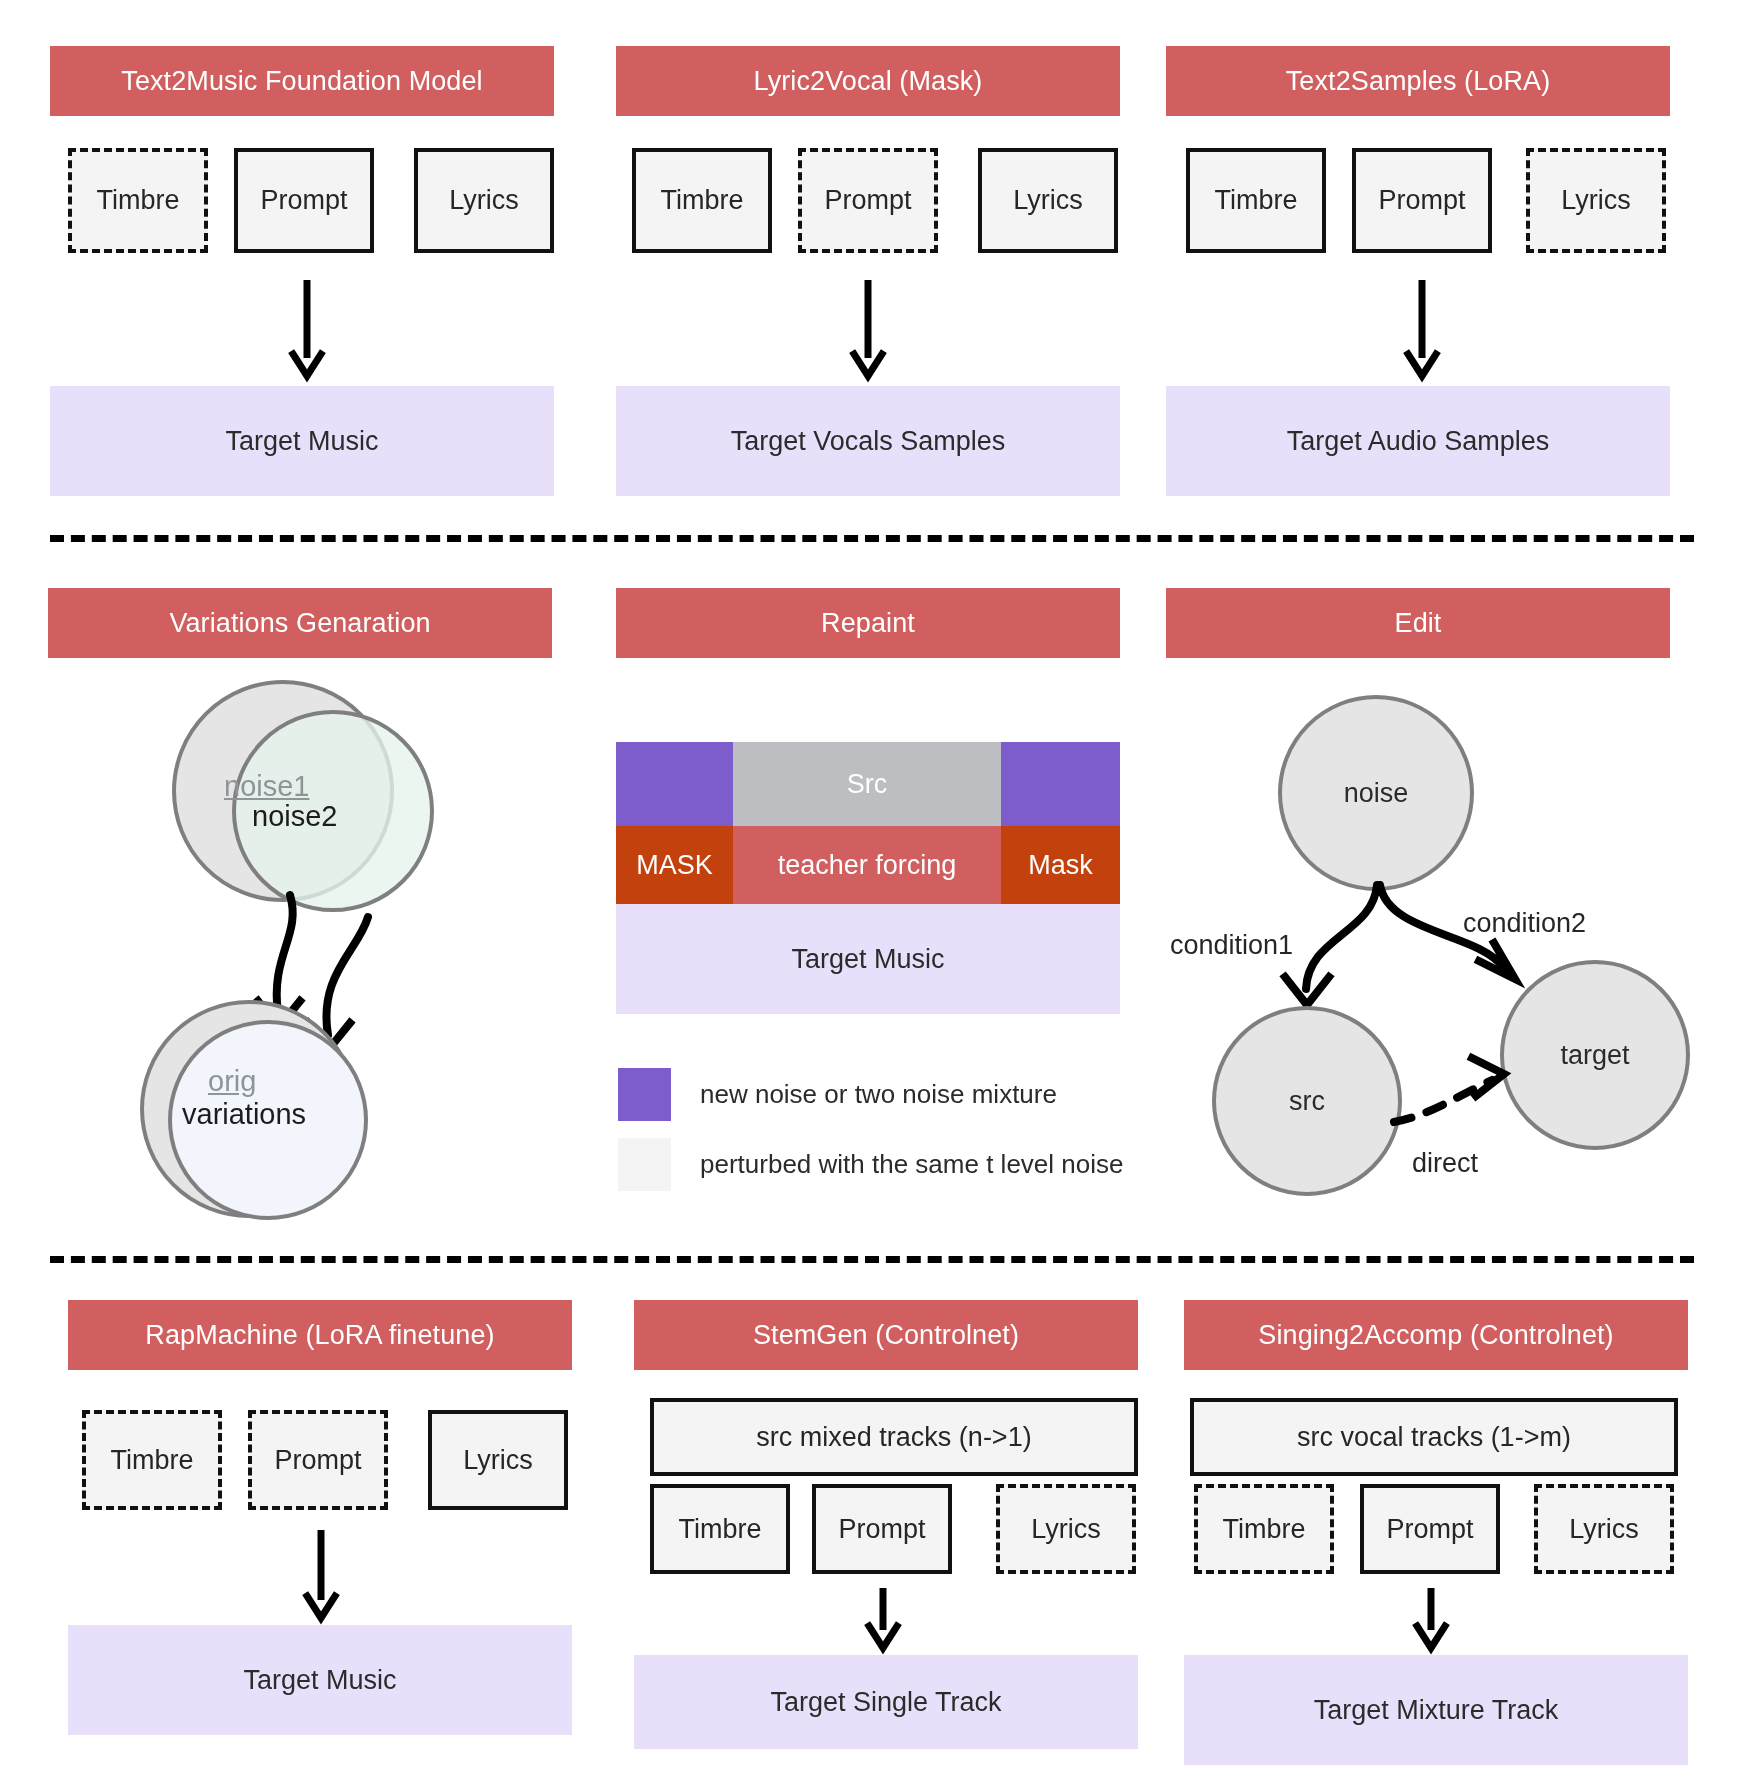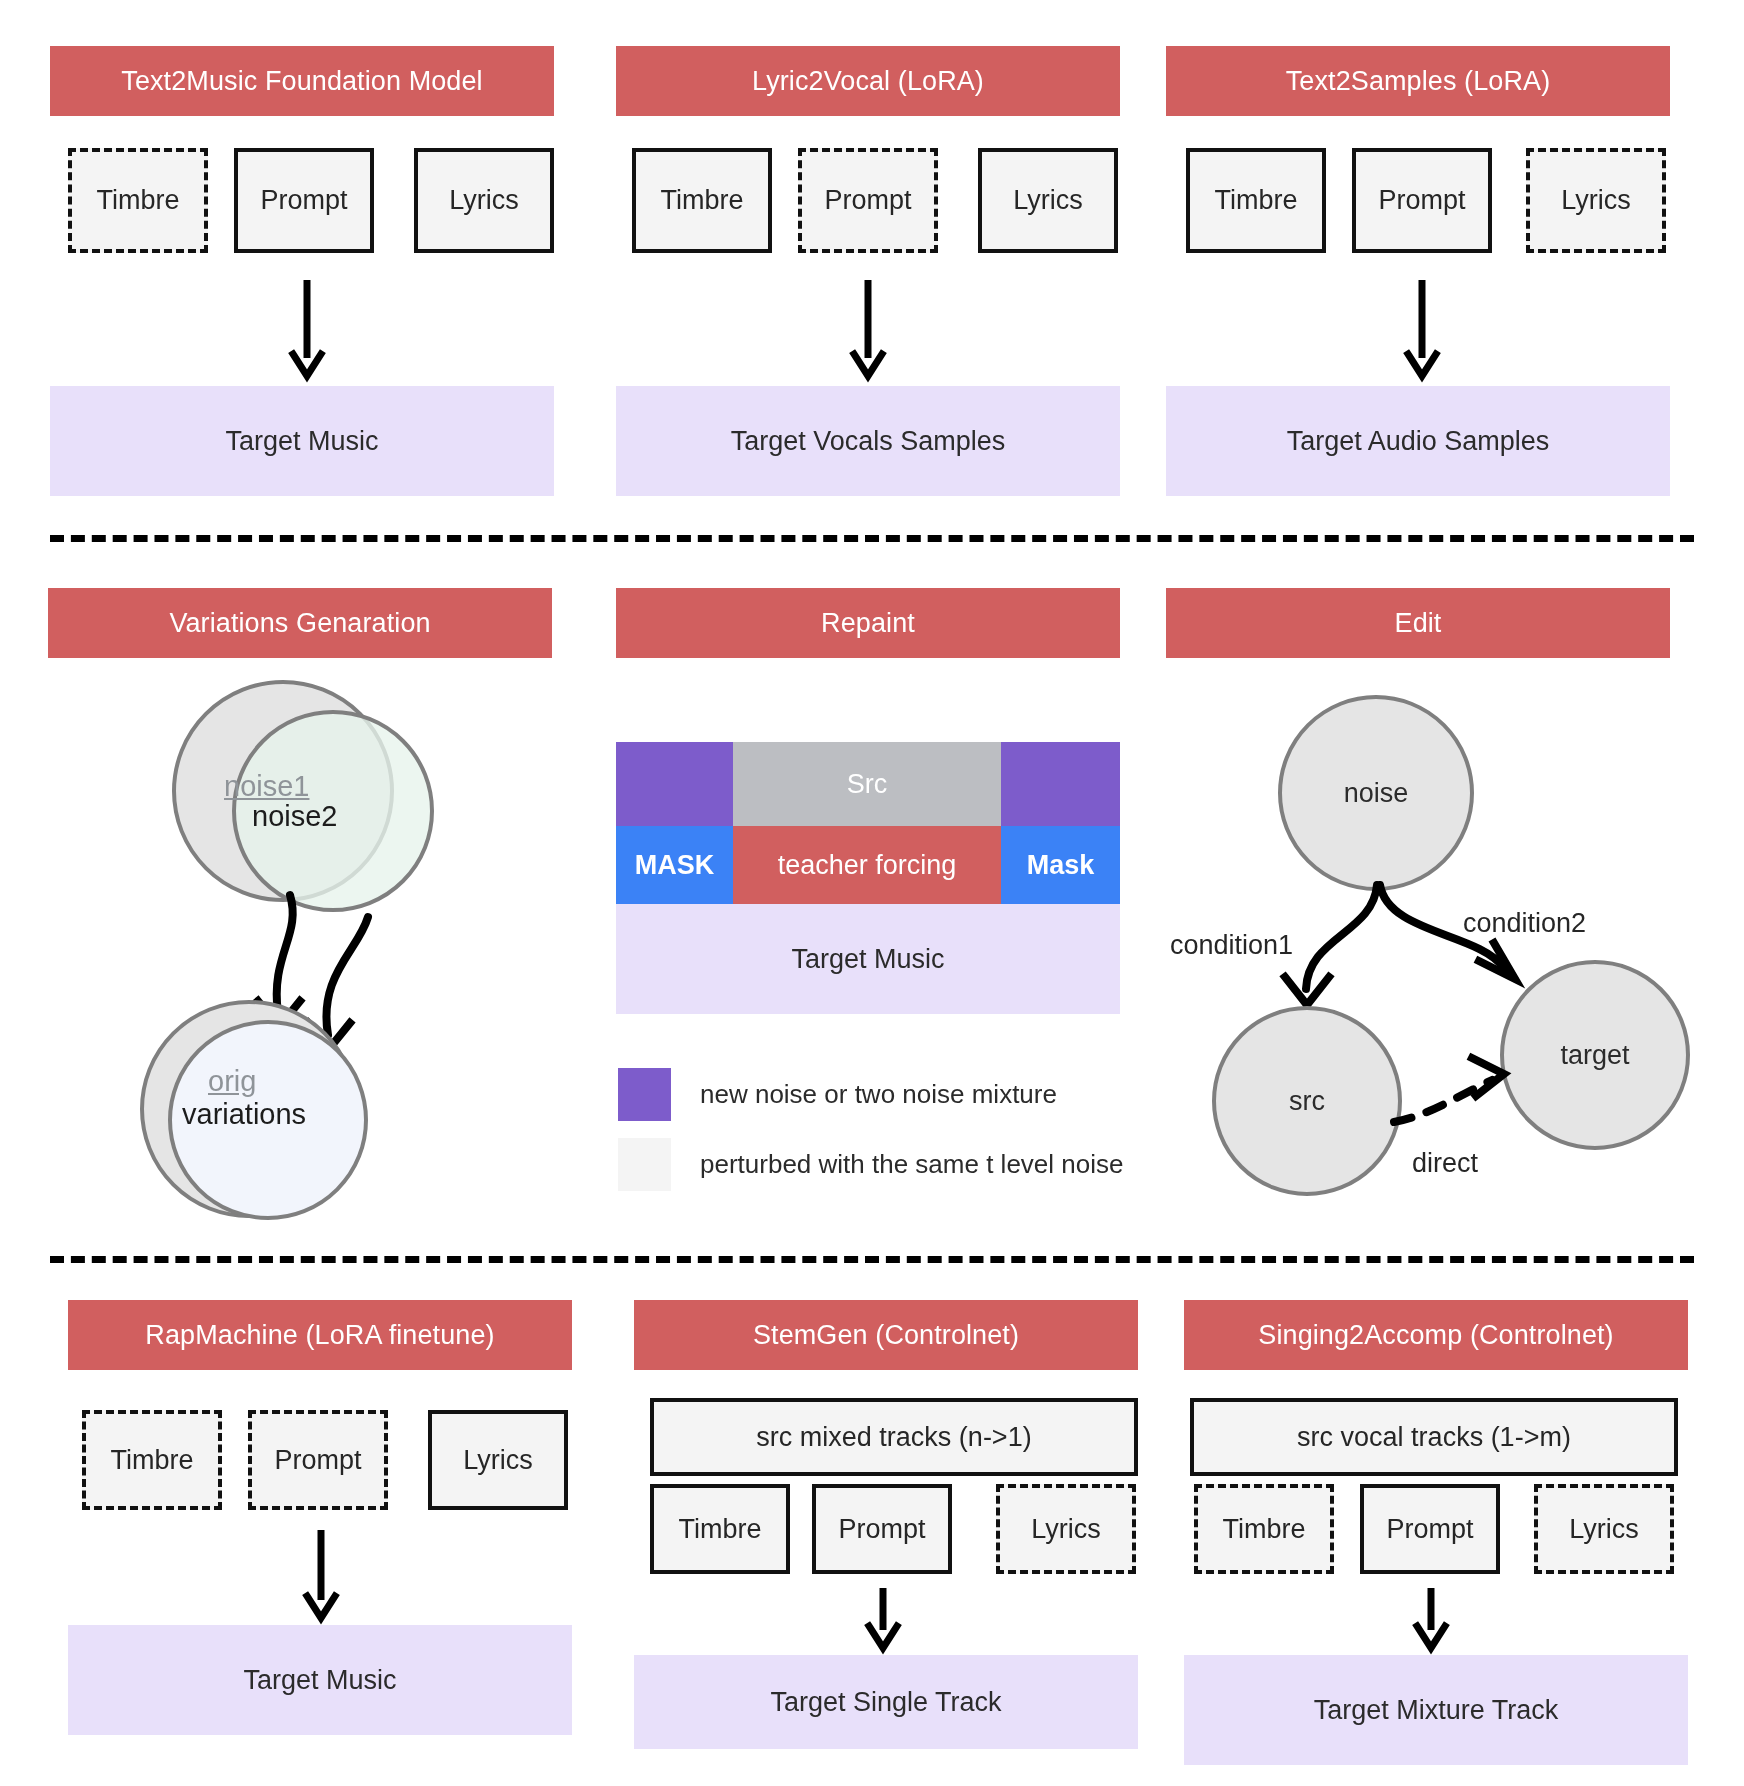--- a/index.html
+++ b/index.html
@@ -78,21 +78,21 @@
   .strip-cell {
     position: absolute;
     display: flex;
     align-items: center;
     justify-content: center;
     color: #ffffff;
     font-size: 27px;
   }
   .c-purple { background: #7d5ccb; }
   .c-gray   { background: #bcbec2; }
-  .c-green  { background: #3b82f6; font-weight: bold; }
+  .c-green  { background: #c2410c; }
   .c-red    { background: #d15f5f; }
 
   .legend-sw { position: absolute; }
   .legend-tx {
     position: absolute;
     font-size: 26px;
     color: #2b2b2b;
     display: flex;
     align-items: center;
   }
@@ -112,21 +112,21 @@
   <div class="panel-header" style="left:50px; top:46px; width:504px; height:70px;">Text2Music Foundation Model</div>
   <div class="io-box dashed" style="left:68px; top:148px; width:140px; height:105px;">Timbre</div>
   <div class="io-box" style="left:234px; top:148px; width:140px; height:105px;">Prompt</div>
   <div class="io-box" style="left:414px; top:148px; width:140px; height:105px;">Lyrics</div>
   <svg class="arrow-svg" style="left:290px; top:280px;" width="34" height="98" viewBox="0 0 34 98">
     <path d="M17 0 L17 78" stroke="#000" stroke-width="7" fill="none"></path>
     <path d="M3 74 L17 96 L31 74" stroke="#000" stroke-width="7" fill="none" stroke-linecap="square"></path>
   </svg>
   <div class="target-box" style="left:50px; top:386px; width:504px; height:110px;">Target Music</div>
 
-  <div class="panel-header" style="left:616px; top:46px; width:504px; height:70px;">Lyric2Vocal (LoRA)</div>
+  <div class="panel-header" style="left:616px; top:46px; width:504px; height:70px;">Lyric2Vocal (Mask)</div>
   <div class="io-box" style="left:632px; top:148px; width:140px; height:105px;">Timbre</div>
   <div class="io-box dashed" style="left:798px; top:148px; width:140px; height:105px;">Prompt</div>
   <div class="io-box" style="left:978px; top:148px; width:140px; height:105px;">Lyrics</div>
   <svg class="arrow-svg" style="left:851px; top:280px;" width="34" height="98" viewBox="0 0 34 98">
     <path d="M17 0 L17 78" stroke="#000" stroke-width="7" fill="none"></path>
     <path d="M3 74 L17 96 L31 74" stroke="#000" stroke-width="7" fill="none" stroke-linecap="square"></path>
   </svg>
   <div class="target-box" style="left:616px; top:386px; width:504px; height:110px;">Target Vocals Samples</div>
 
   <div class="panel-header" style="left:1166px; top:46px; width:504px; height:70px;">Text2Samples (LoRA)</div>

